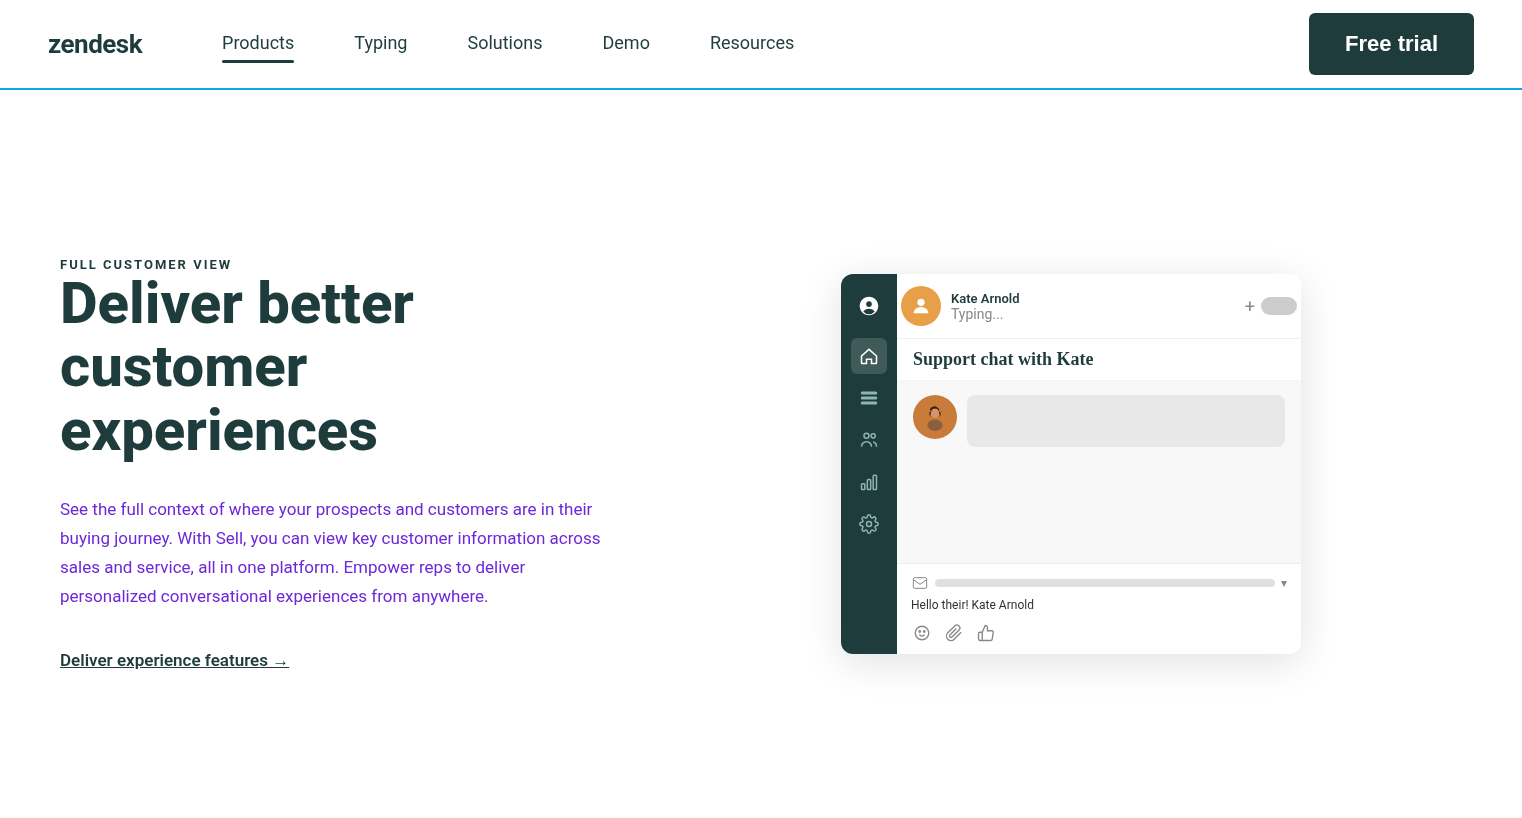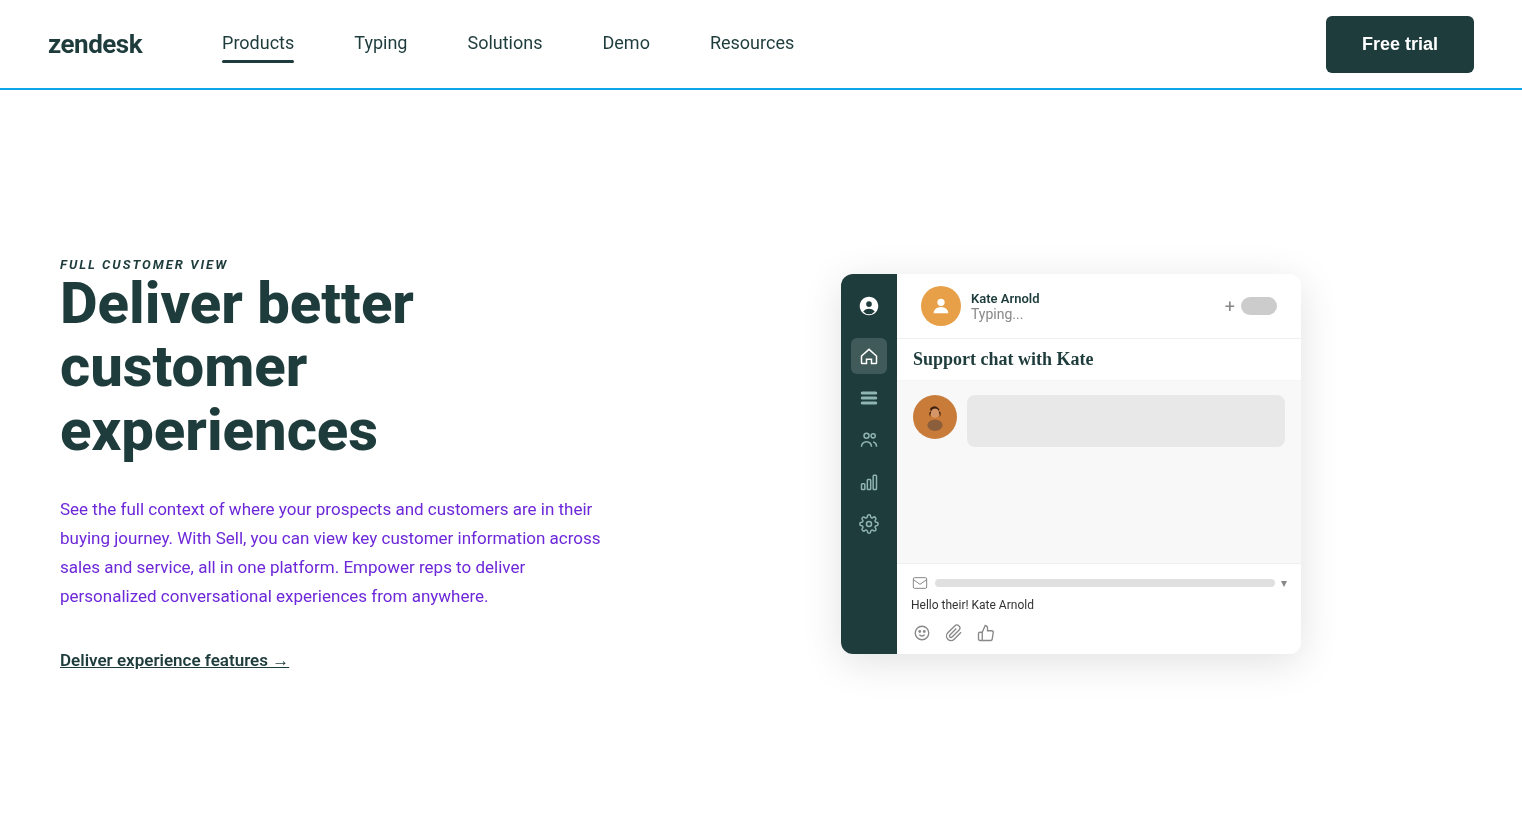--- a/index.html
+++ b/index.html
@@ -41,21 +41,21 @@
       bottom: -6px;
       left: 0;
       right: 0;
       height: 3px;
       background: #1f3c3c;
       border-radius: 2px;
     }
     .nav-cta {
       background: #1f3c3c;
       color: #fff;
-      font-size: 18px;
+      font-size: 22px;
       font-weight: 700;
       padding: 18px 36px;
       border: none;
       border-radius: 6px;
       cursor: pointer;
       white-space: nowrap;
     }
 
     
     .hero {
@@ -69,21 +69,20 @@
       flex: 0 0 560px;
       max-width: 560px;
     }
     .hero-eyebrow {
       font-size: 13px;
       font-weight: 700;
       letter-spacing: 2px;
       color: #1f3c3c;
       text-transform: uppercase;
       margin-bottom: 0;
-      font-style: italic;
     }
     .hero-title {
       font-size: 58px;
       font-weight: 800;
       color: #1f3c3c;
       line-height: 1.1;
       margin-bottom: 32px;
     }
     .hero-desc {
       font-size: 17px;
@@ -165,21 +164,21 @@
     .app-main {
       flex: 1;
       background: #fff;
       display: flex;
       flex-direction: column;
     }
     
     .chat-header {
       display: flex;
       align-items: center;
-      padding: 12px 24px;
+      padding: 12px 4px;
       border-bottom: 1px solid #f0f0f0;
       gap: 10px;
     }
     .avatar-circle {
       width: 40px;
       height: 40px;
       border-radius: 50%;
       background: #e8a048;
       display: flex;
       align-items: center;

